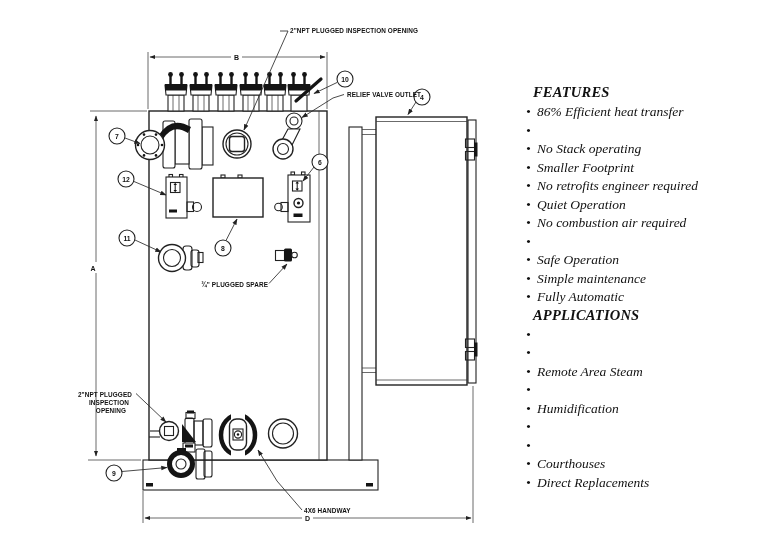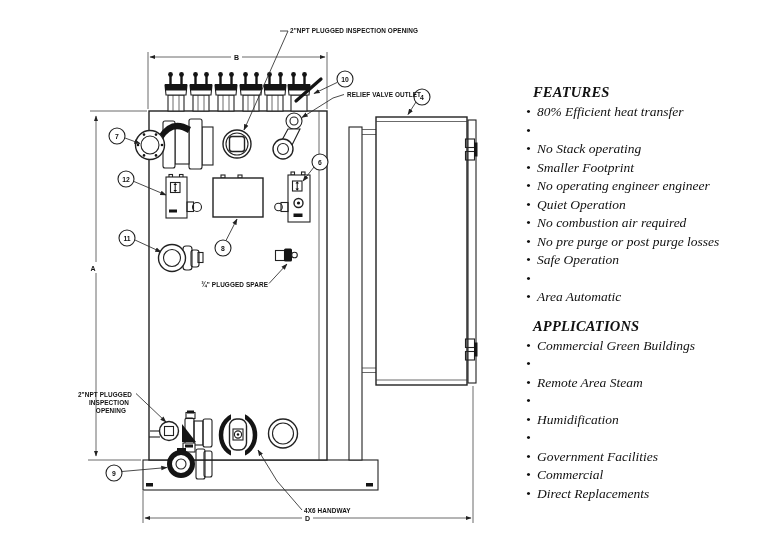--- a/index.html
+++ b/index.html
@@ -2,21 +2,21 @@
 <html><head>
 <meta charset="utf-8">
 <style>
   html,body{margin:0;padding:0;}
   body{width:768px;height:538px;background:#ffffff;position:relative;overflow:hidden;
        font-family:"Liberation Serif",serif;color:#111;}
   .drawing{position:absolute;left:0;top:0;}
   .panel{position:absolute;left:526px;top:84px;width:220px;font-style:italic;}
   .panel h2{font-size:14.5px;line-height:16px;font-weight:700;letter-spacing:.2px;
             margin:0 0 3px 7px;font-family:"Liberation Serif",serif;}
-  .panel h2.apps{margin-top:11px;}
+  .panel h2.apps{}
   .list .li{display:flex;font-size:13.5px;line-height:18.5px;}
   .list .bu{width:7px;flex:0 0 7px;margin-right:4px;text-align:left;}
   
   .ln{stroke:#222;stroke-width:1.1;fill:none;}
   .ln2{stroke:#222;stroke-width:1.4;fill:none;}
   .thin{stroke:#3a3a3a;stroke-width:.75;fill:none;}
   .ldr{stroke:#2a2a2a;stroke-width:.85;fill:none;}
   .fw{fill:#ffffff;stroke:#222;stroke-width:1.1;}
   .fw2{fill:#ffffff;stroke:#222;stroke-width:1.4;}
   .fd{fill:#141414;stroke:none;}
@@ -329,77 +329,76 @@
     <text class="lbl" x="304" y="513">4X6 HANDWAY</text>
   </g>
 </svg>
 
 <div class="panel">
   <h2>FEATURES</h2>
   <div class="list">
 
       <div class="li">
         <span class="bu">•</span>
-        <span>80% Efficient heat transfer</span>
+        <span>86% Efficient heat transfer</span>
       </div>
 
       <div class="li">
         <span class="bu">•</span>
       </div>
 
       <div class="li">
         <span class="bu">•</span>
         <span>No Stack operating</span>
       </div>
 
       <div class="li">
         <span class="bu">•</span>
         <span>Smaller Footprint</span>
       </div>
 
       <div class="li">
         <span class="bu">•</span>
-        <span>No operating engineer engineer</span>
+        <span>No retrofits engineer required</span>
       </div>
 
       <div class="li">
         <span class="bu">•</span>
         <span>Quiet Operation</span>
       </div>
 
       <div class="li">
         <span class="bu">•</span>
         <span>No combustion air required</span>
       </div>
 
       <div class="li">
         <span class="bu">•</span>
-        <span>No pre purge or post purge losses</span>
       </div>
 
       <div class="li">
         <span class="bu">•</span>
         <span>Safe Operation</span>
       </div>
 
       <div class="li">
         <span class="bu">•</span>
-      </div>
-
-      <div class="li">
-        <span class="bu">•</span>
-        <span>Area Automatic</span>
+        <span>Simple maintenance</span>
+      </div>
+
+      <div class="li">
+        <span class="bu">•</span>
+        <span>Fully Automatic</span>
       </div>
     </div>
   <h2 class="apps">APPLICATIONS</h2>
   <div class="list">
 
       <div class="li">
         <span class="bu">•</span>
-        <span>Commercial Green Buildings</span>
       </div>
 
       <div class="li">
         <span class="bu">•</span>
       </div>
 
       <div class="li">
         <span class="bu">•</span>
         <span>Remote Area Steam</span>
       </div>
@@ -412,26 +411,25 @@
         <span class="bu">•</span>
         <span>Humidification</span>
       </div>
 
       <div class="li">
         <span class="bu">•</span>
       </div>
 
       <div class="li">
         <span class="bu">•</span>
-        <span>Government Facilities</span>
-      </div>
-
-      <div class="li">
-        <span class="bu">•</span>
-        <span>Commercial</span>
+      </div>
+
+      <div class="li">
+        <span class="bu">•</span>
+        <span>Courthouses</span>
       </div>
 
       <div class="li">
         <span class="bu">•</span>
         <span>Direct Replacements</span>
       </div>
     </div>
 </div>
 
 </body></html>

